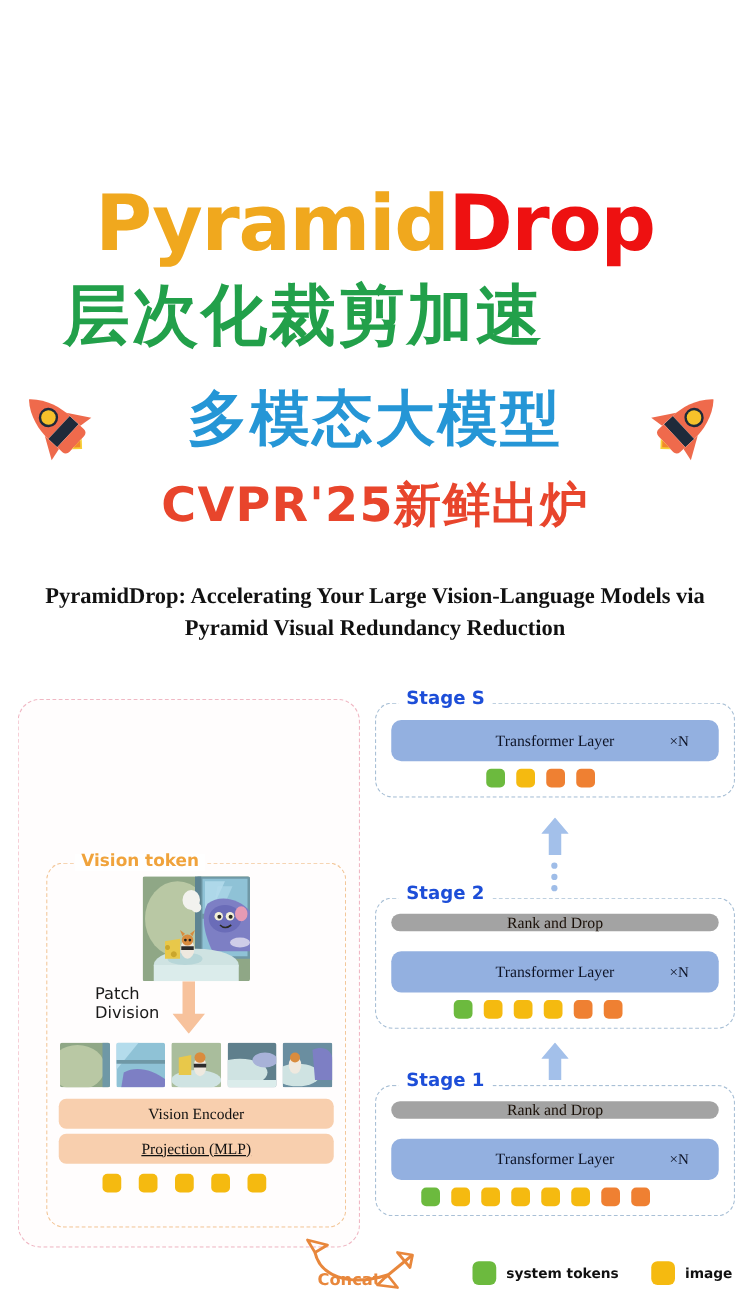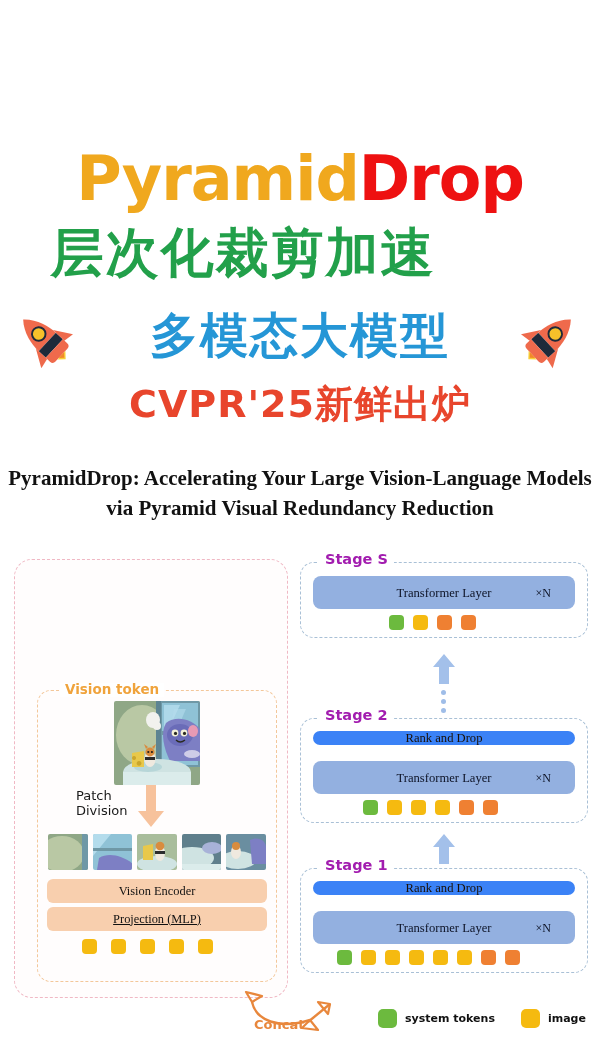--- a/index.html
+++ b/index.html
@@ -36,21 +36,21 @@
     font-weight:bold;font-size:38px;color:#e8452c;line-height:1;
     letter-spacing:1px;
   }
   .rocket{position:absolute;width:62px;height:62px;}
   .rocket.left{left:12px;top:307px;transform:rotate(-2deg);}
   .rocket.right{left:520px;top:307px;transform:scaleX(-1) rotate(-2deg);}
 
   
   .paper-title{
     position:absolute;left:8px;top:464px;width:584px;text-align:center;
-    font-family:"Liberation Serif", serif;font-weight:bold;font-size:21px;
+    font-family:"Liberation Serif", serif;font-weight:bold;font-size:18px;
     color:#111;line-height:1.42;
   }
 
   
   .diagram{position:absolute;left:0;top:548px;width:600px;height:494px;}
 
   
   .left-panel{
     position:absolute;left:14px;top:11px;width:272px;height:437px;
     border:1.6px dashed #f0b8c4;border-radius:18px;background:#fffdfd;
@@ -119,31 +119,31 @@
   .stage{
     position:absolute;border:1.5px dashed #a9c0d6;border-radius:14px;
     background:#ffffff;
   }
   .stage-s{left:300px;top:14px;width:286px;height:74px;}
   .stage-2{left:300px;top:170px;width:286px;height:103px;}
   .stage-1{left:300px;top:320px;width:286px;height:103px;}
   .stage-label{
     position:absolute;top:-11px;left:18px;background:#ffffff;padding:0 6px;
     font-family:"DejaVu Sans", sans-serif;font-weight:bold;font-size:14.5px;
-    color:#a21caf;line-height:1;
+    color:#1d4ed8;line-height:1;
   }
   .transformer{
     position:absolute;left:12px;width:262px;height:33px;background:#93b0e0;
     border-radius:8px;font-family:"Liberation Serif", serif;font-size:12.6px;
     color:#0d1326;
   }
   .transformer .tl-text{position:absolute;left:0;right:0;top:50%;transform:translateY(-50%);text-align:center;}
   .transformer .xn{position:absolute;right:24px;top:50%;transform:translateY(-50%);font-size:12px;}
   .rank-drop{
-    position:absolute;left:12px;width:262px;height:14px;background:#3b82f6;
+    position:absolute;left:12px;width:262px;height:14px;background:#a3a3a3;
     border-radius:7px;display:flex;align-items:center;justify-content:center;
     font-family:"Liberation Serif", serif;font-size:12.6px;color:#1a1008;
   }
   .stage-toks{position:absolute;display:flex;gap:9px;}
   .stage-toks .tok{width:15px;height:15px;}
 
   .up-arrow{position:absolute;width:22px;height:30px;}
   .dots{position:absolute;width:5px;display:flex;flex-direction:column;gap:4px;align-items:center;}
   .dots i{width:5px;height:5px;border-radius:50%;background:#9fbde8;display:block;}
 

